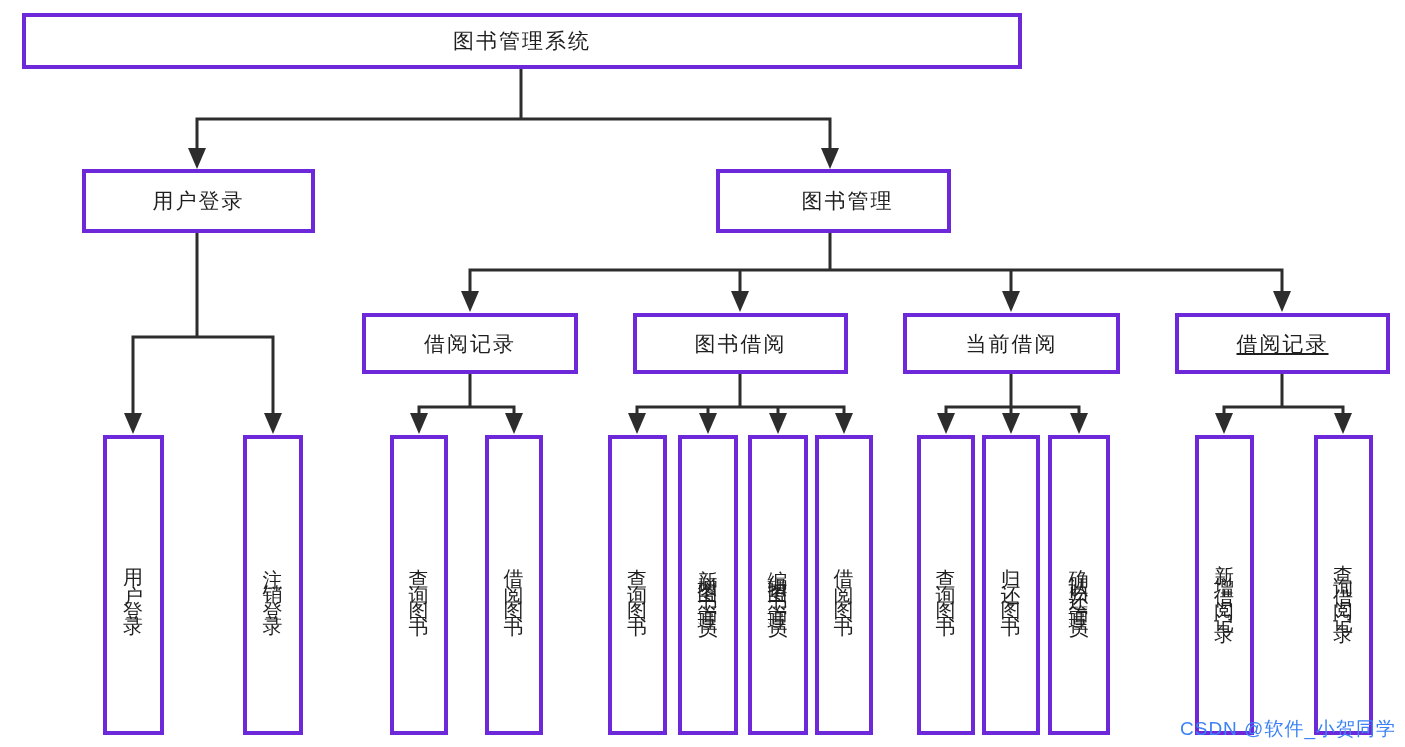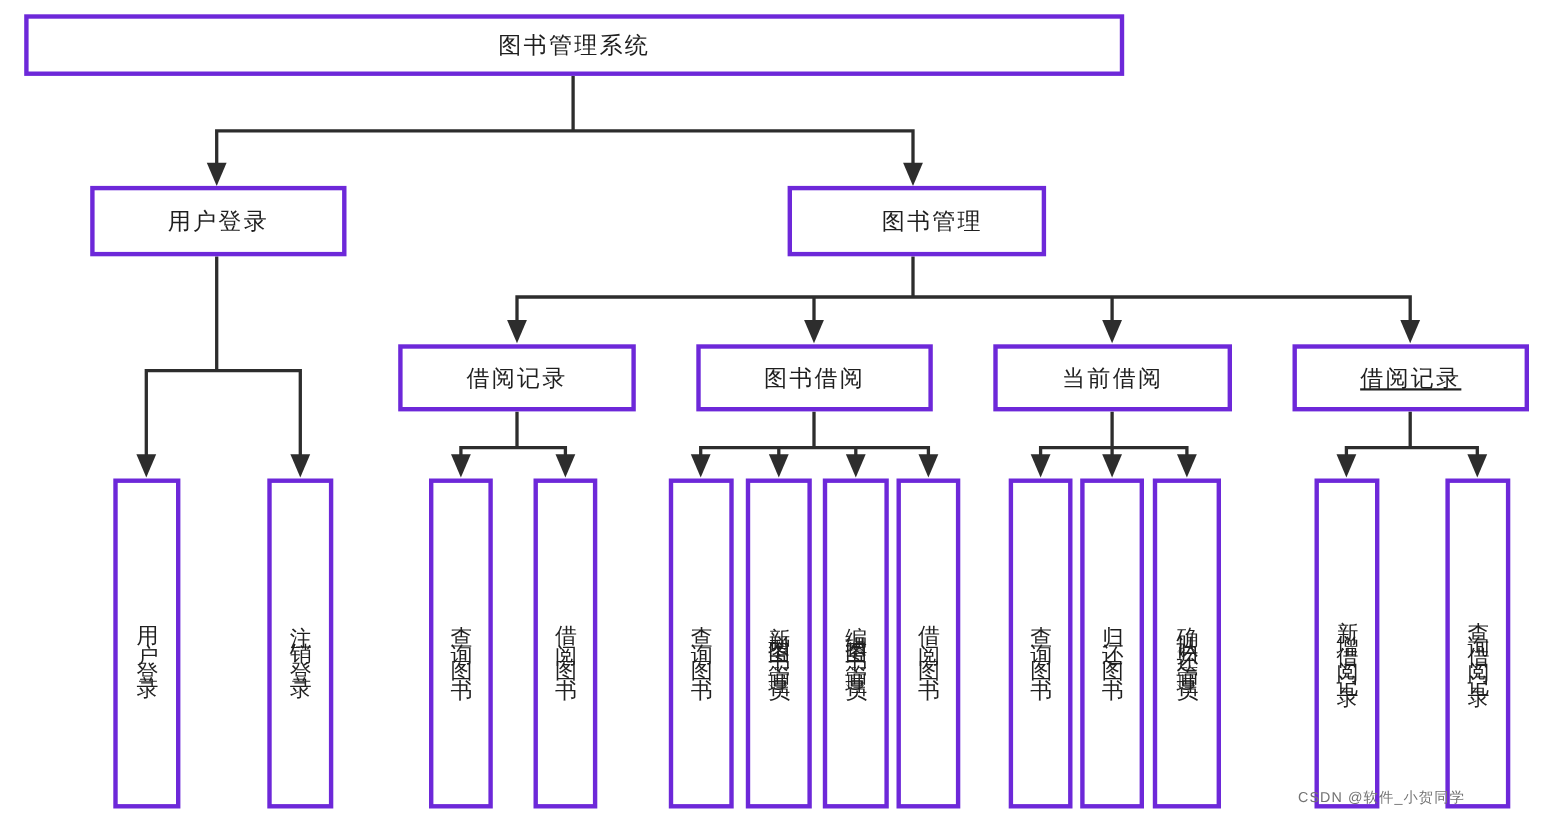--- a/index.html
+++ b/index.html
@@ -34,22 +34,22 @@
     line-height: 1;
     white-space: nowrap;
   }
   .ls4 .vtext { letter-spacing: 16px; }
   .ls6 .vtext { letter-spacing: 12px; }
   .ls9 .vtext { letter-spacing: 7px; }
   .watermark {
     position: absolute;
     left: 1180px;
     top: 716px;
-    font-size: 13px;
-    color: #737373;
+    font-size: 19px;
+    color: #3b82f6;
     letter-spacing: 1px;
     z-index: 3;
     white-space: nowrap;
   }
 </style>
 </head>
 <body>
 
 <div class="canvas">
 

